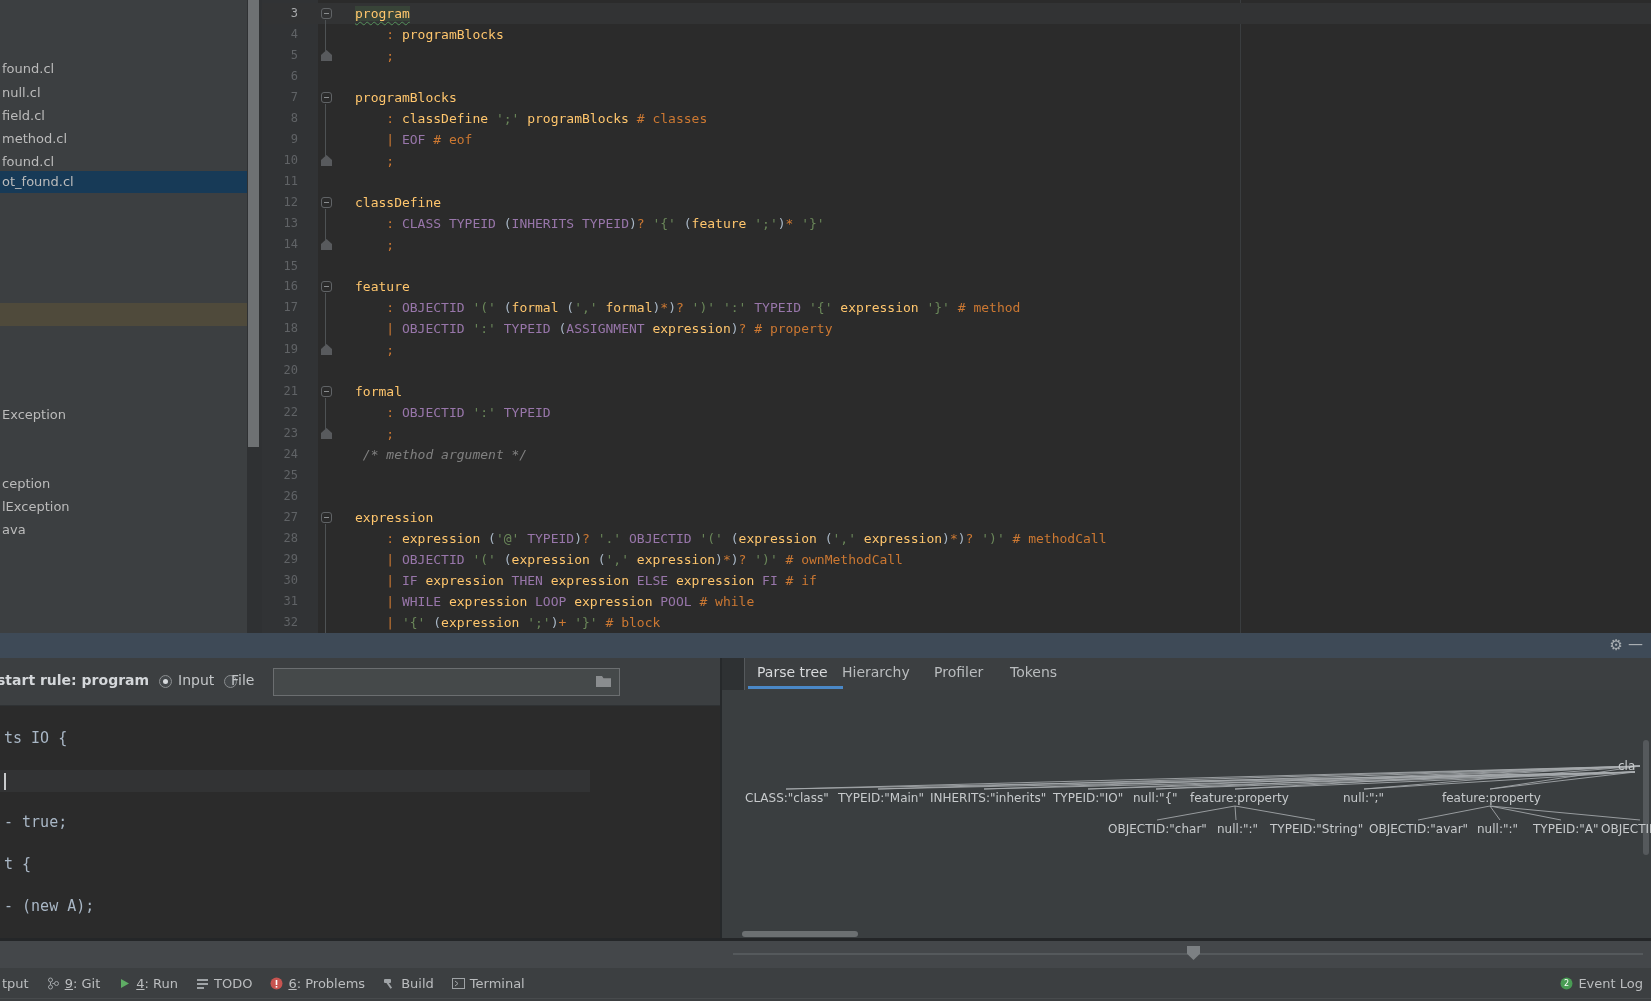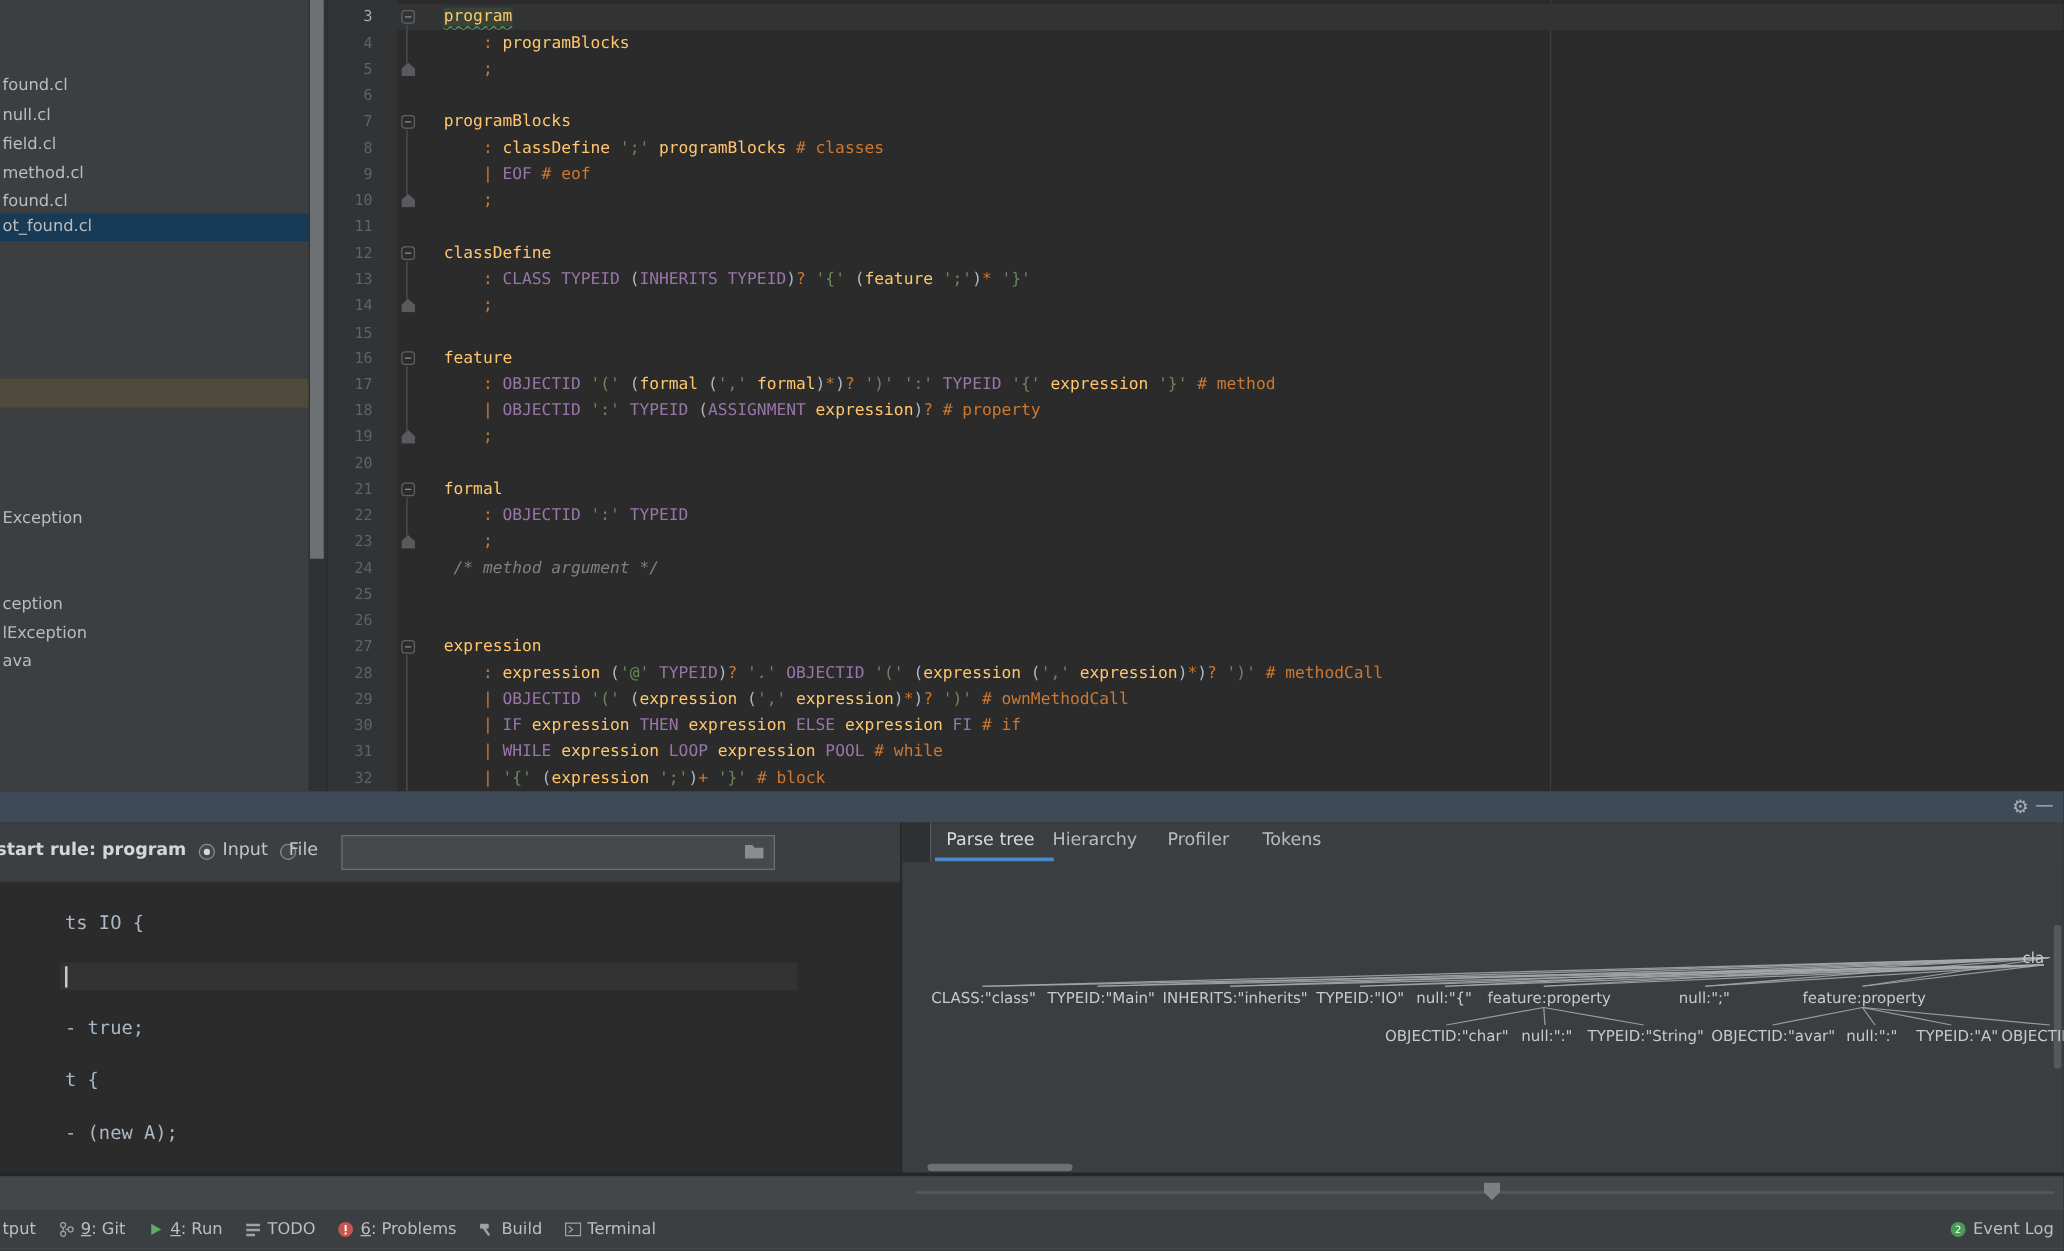--- a/index.html
+++ b/index.html
@@ -44,21 +44,21 @@
   #startrule{left:-3px;top:14px;color:#d4d7da;font-size:14px;font-weight:bold;white-space:nowrap;}
   .radio{width:13px;height:13px;border:1px solid #8a8d8f;border-radius:50%;box-sizing:border-box;background:#43474a;}
   .radio.on::after{content:"";position:absolute;left:3px;top:3px;width:5px;height:5px;border-radius:50%;background:#d7dadd;}
   #radio-input{left:159px;top:17px;}
   #radio-file{left:224px;top:17px;}
   .radlbl{top:14px;color:#c3c6c8;font-size:14px;}
   #lbl-input{left:178px;} #lbl-file{left:231px;}
   #field{left:273px;top:10px;width:347px;height:28px;background:#45494a;border:1px solid #6b6e70;box-sizing:border-box;}
   #folder{right:8px;top:7px;width:15px;height:11px;background:#8a8d8f;position:absolute;
           clip-path:polygon(0 0,40% 0,50% 20%,100% 20%,100% 100%,0 100%);}
-  #inputed{left:0;top:706px;width:590px;height:232px;background:#2b2b2b;overflow:hidden;margin-left:48px;}
+  #inputed{left:0;top:706px;width:590px;height:232px;background:#2b2b2b;overflow:hidden;}
   .inline{position:absolute;left:4px;white-space:pre;color:#a9b7c6;font-family:"DejaVu Sans Mono",monospace;font-size:15px;}
   #caretline{left:0;top:64px;width:721px;height:22px;background:#323334;position:absolute;}
   #caret{left:4px;top:67px;width:2px;height:17px;background:#c8cacc;position:absolute;}
   #incorner{left:695px;top:206px;width:20px;height:20px;background:#3c3f41;border:1px solid #6b6e70;box-sizing:border-box;position:absolute;}
   
   #brpanel{left:722px;top:658px;width:929px;height:280px;background:#3a3e40;}
   #tabsrow{left:0;top:0;width:929px;height:32px;background:#3c3f41;position:absolute;}
   #tabgap{left:0;top:0;width:23px;height:32px;background:#2e3133;border-right:1px solid #55595c;position:absolute;box-sizing:border-box;}
   .tab{position:absolute;top:6px;color:#b9bcbe;font-size:14px;white-space:nowrap;}
   #tabuline{left:26px;top:28px;width:95px;height:3px;background:#4a88c7;position:absolute;}

